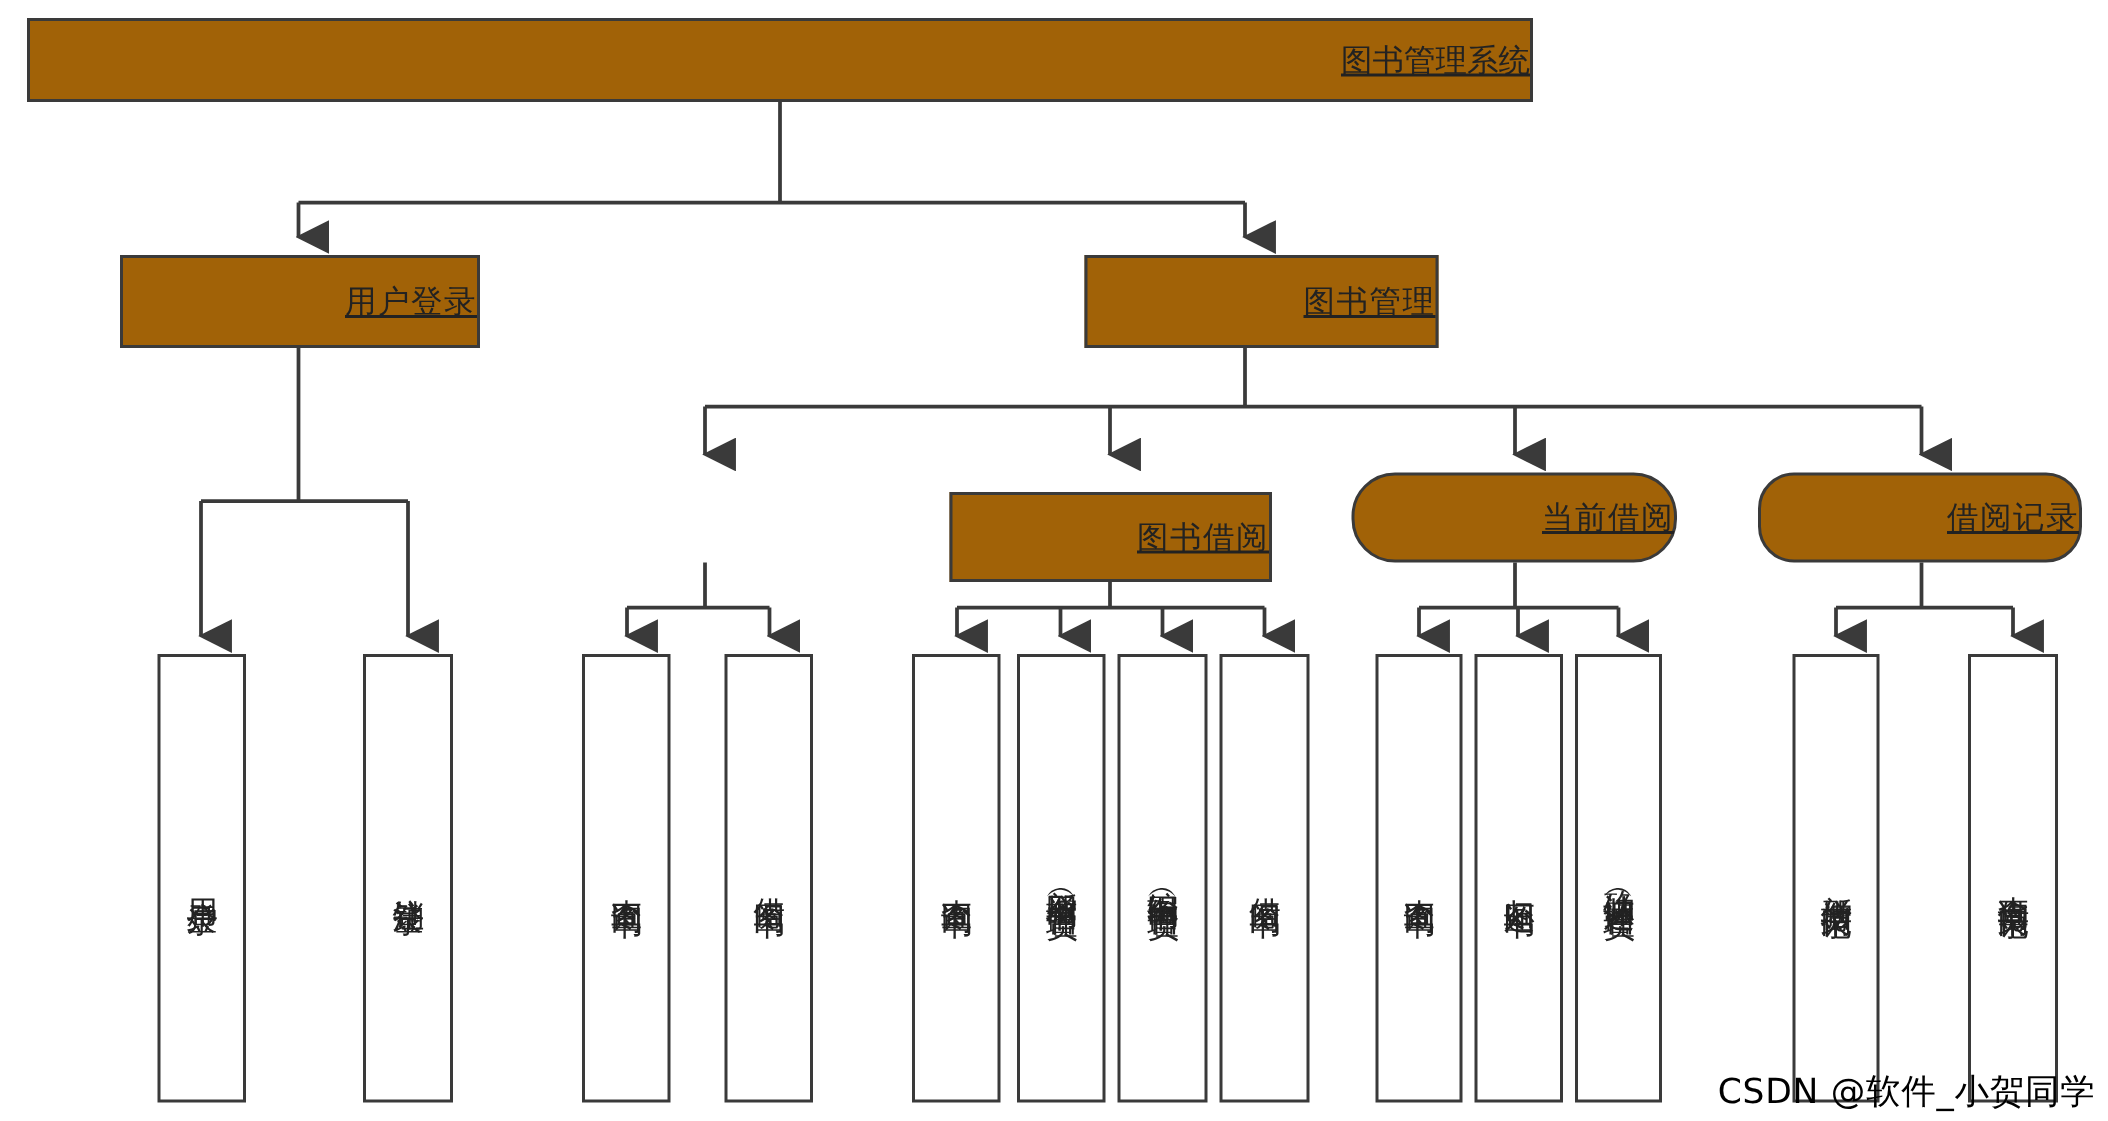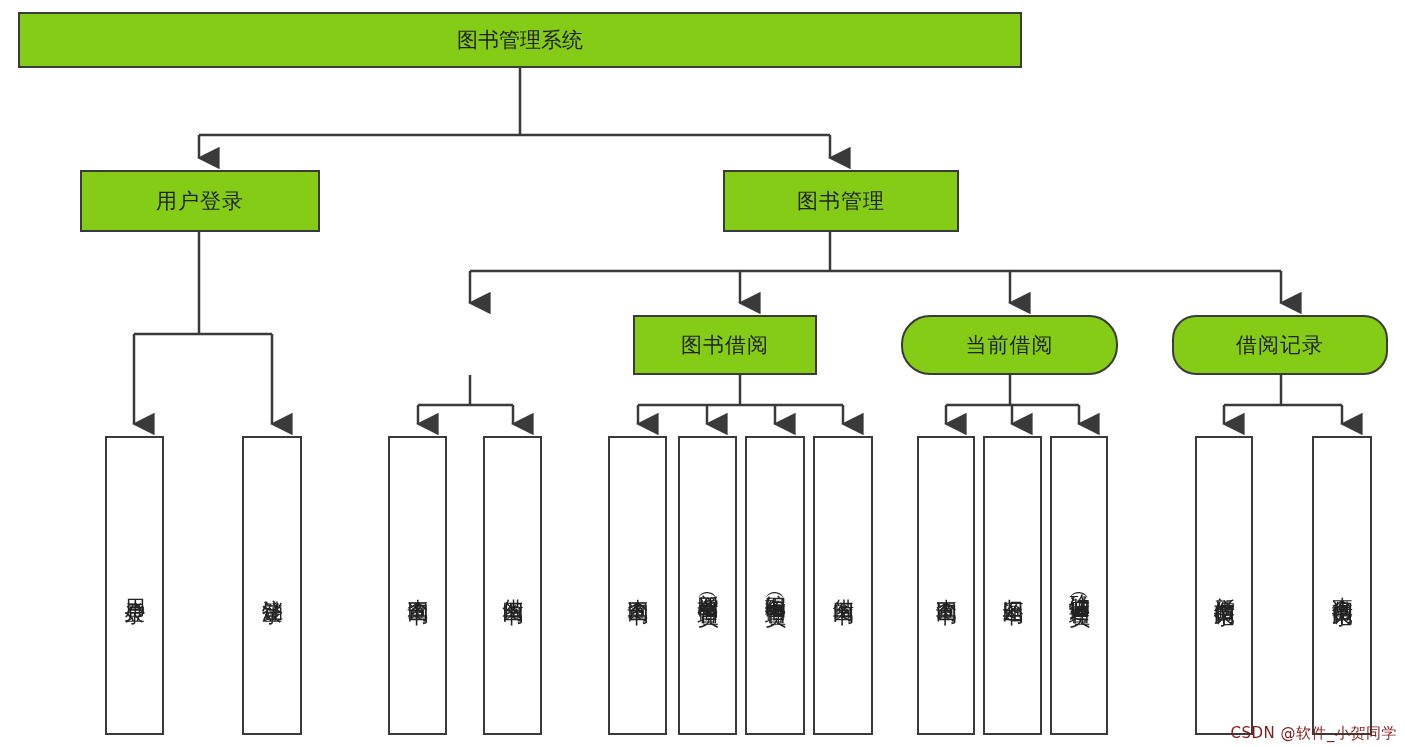--- a/index.html
+++ b/index.html
@@ -1,27 +1,27 @@
 <!DOCTYPE html>
 <html><head>
 <meta charset="utf-8">
 <style>
   html,body{margin:0;padding:0;background:#ffffff;}
   body{font-family:"DejaVu Sans","Liberation Sans",sans-serif;}
   #canvas{position:relative;width:1405px;height:747px;background:#ffffff;overflow:hidden;}
   svg#wires{position:absolute;left:0;top:0;width:1405px;height:747px;pointer-events:none;}
-  .node{position:absolute;box-sizing:border-box;border:2.5px solid #3a3a3a;background:#84cc16;
-        display:flex;align-items:center;justify-content:center;text-align:center;color:#222222;}
+  .node{position:absolute;box-sizing:border-box;border:2.5px solid #3a3a3a;background:#a16207;
+        display:flex;align-items:center;justify-content:flex-end;text-align:center;color:#222222;text-decoration:underline;}
   .node.h{font-size:21px;letter-spacing:1px;}
   .node.root{font-size:21px;}
   .leaf{position:absolute;box-sizing:border-box;border:2.5px solid #3a3a3a;background:#ffffff;
         display:flex;align-items:center;justify-content:center;color:#222222;
         writing-mode:vertical-rl;text-orientation:upright;font-size:21px;line-height:1.18;
         letter-spacing:2px;padding:6px 0;overflow:hidden;}
-  .watermark{position:absolute;right:8px;bottom:4px;font-size:15px;color:#7f1d1d;
+  .watermark{position:absolute;right:8px;bottom:4px;font-size:23px;color:#000000;
              letter-spacing:.5px;white-space:nowrap;}
 </style>
 </head>
 <body>
 
 <div id="canvas">
 
   <svg id="wires" viewBox="0 0 1405 747">
     <defs>
       <marker id="arrow" viewBox="0 0 12 12" refX="6" refY="11" markerWidth="9" markerHeight="9" orient="auto">
@@ -76,21 +76,21 @@
     <span>图书管理系统</span>
   </div>
 
   <div class="node h" style="left:80px;top:170px;width:240px;height:62px;">
     <span>用户登录</span>
   </div>
   <div class="node h" style="left:723px;top:170px;width:236px;height:62px;">
     <span>图书管理</span>
   </div>
 
-  <div class="node h" style="left:633px;top:315px;width:184px;height:60px;">
+  <div class="node h" style="left:633px;top:328px;width:215px;height:60px;">
     <span>图书借阅</span>
   </div>
   <div class="node h" style="left:901px;top:315px;width:217px;height:60px;border-radius:29px;">
     <span>当前借阅</span>
   </div>
   <div class="node h" style="left:1172px;top:315px;width:216px;height:60px;border-radius:24px;">
     <span>借阅记录</span>
   </div>
 
   <div class="leaf" style="left:105px;top:436px;width:59px;height:299px;">用户登录</div>

